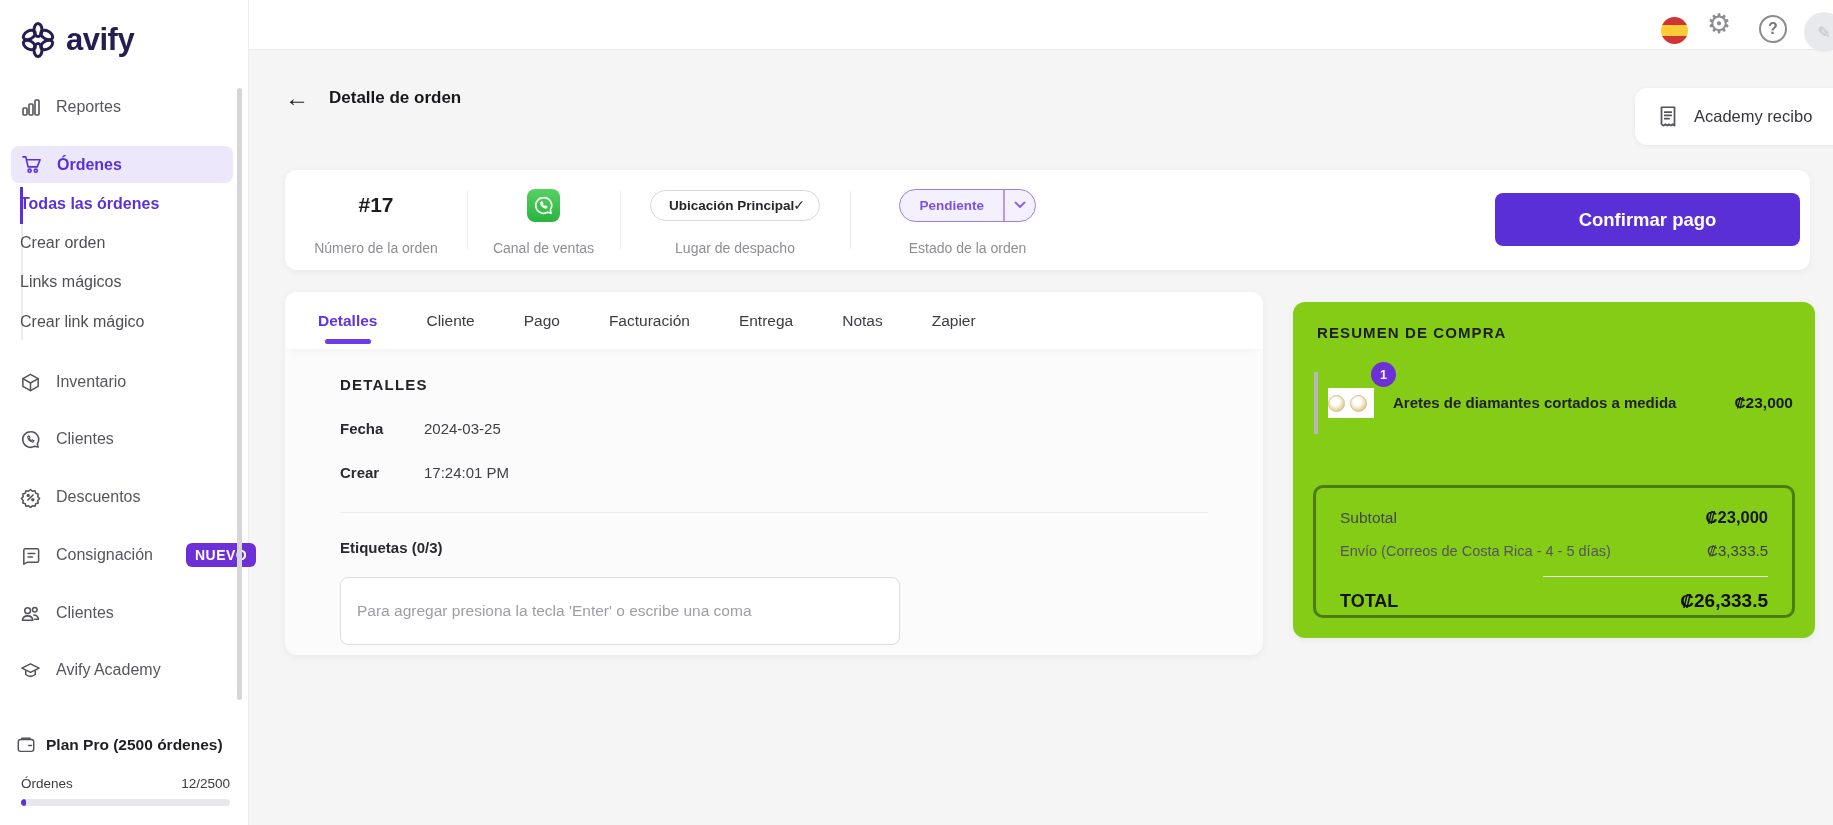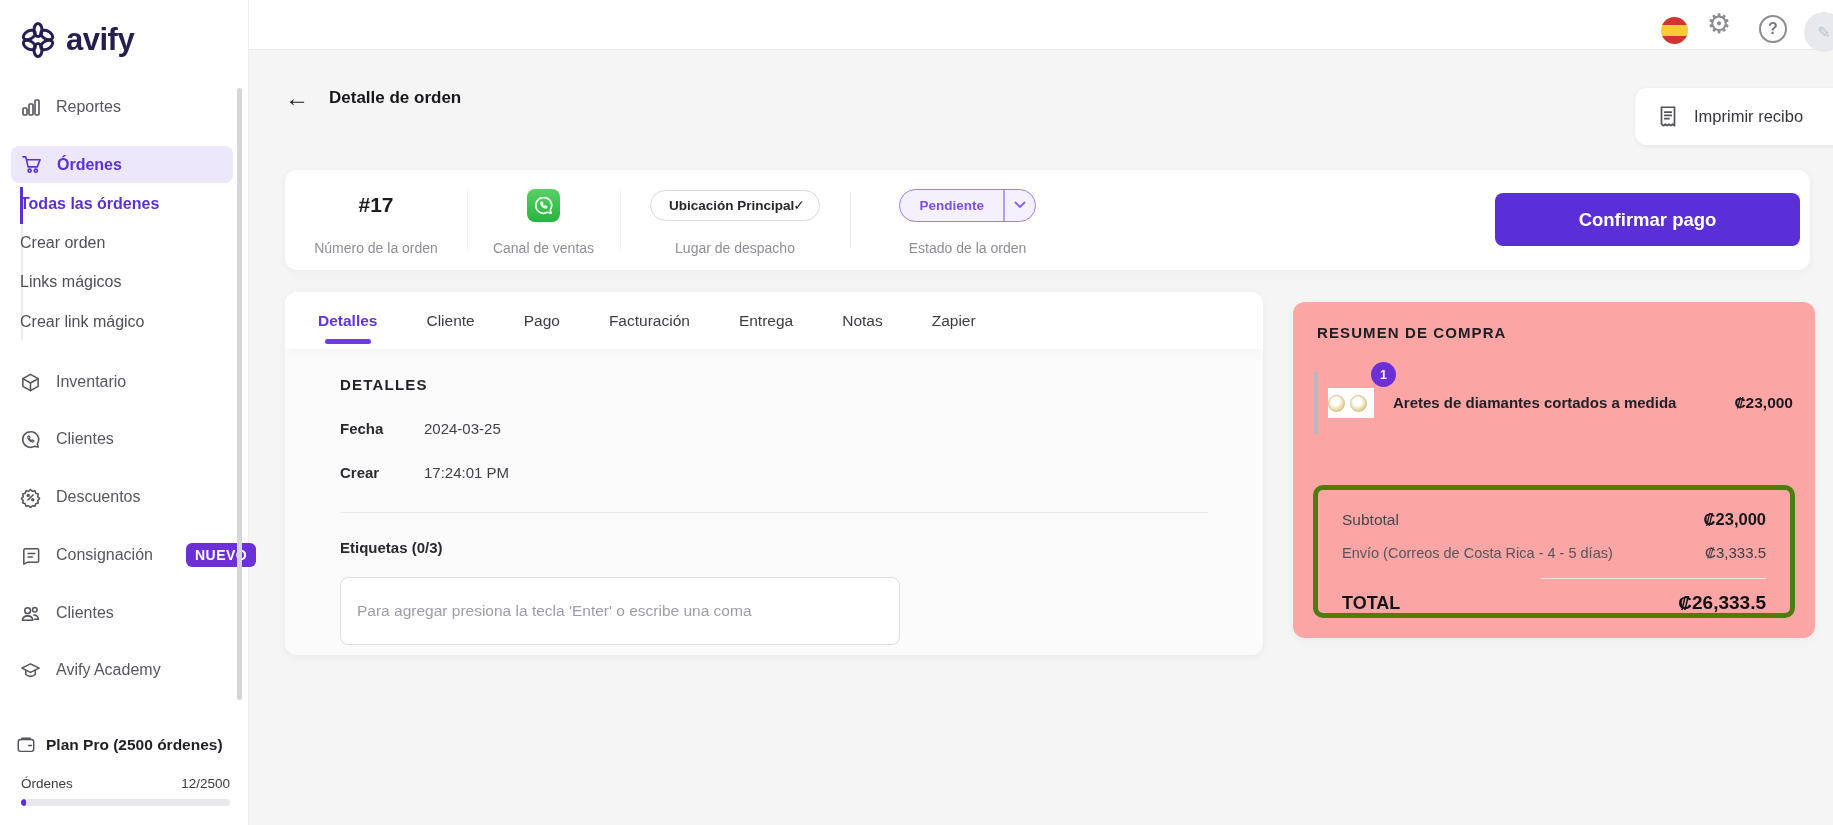--- a/index.html
+++ b/index.html
@@ -103,37 +103,37 @@
   .field-label { width:84px; font-weight:bold; color:#29292f; }
   .field-value { color:#3f3f46; }
   .hdiv { width:868px; height:1px; background:#ececf0; margin-top:31px; }
   .tags-heading { margin-top:26px; font-size:15px; font-weight:bold; color:#29292f; }
   .tags-input { margin-top:21px; width:560px; height:68px; border:1px solid #dcdce1;
     border-radius:8px; background:#fff; padding:0 16px; font-size:15.5px;
     color:#3f3f46; font-family:inherit; outline:none; }
   .tags-input::placeholder { color:#9d9da6; }
   
   .resumen-card { position:absolute; left:1293px; top:302px; width:522px; height:336px;
-    background:#fca5a5; border-radius:12px; box-shadow:0 2px 8px rgba(25,25,60,.05); }
+    background:#84cc16; border-radius:12px; box-shadow:0 2px 8px rgba(25,25,60,.05); }
   .resumen-heading { position:absolute; left:24px; top:22px; font-size:15px;
     font-weight:bold; letter-spacing:1.1px; color:#1d1d23; }
   .item-border { position:absolute; left:21px; top:70px; width:3.5px; height:62px; background:#b7b7bd; }
   .item-thumb { position:absolute; left:35px; top:86px; width:46px; height:30px;
     background:#fff; display:flex; gap:5px; align-items:center; }
   .stud { width:17px; height:17px; border-radius:50%;
     background:radial-gradient(circle at 42% 38%, #ffffff 0 30%, #efe2bd 55%, #c9a84c 100%);
     border:1px solid #d8c186; }
   .item-qty { position:absolute; left:78px; top:60px; width:25px; height:25px; border-radius:50%;
     background:#6d2fd6; color:#fff; font-size:12.5px; font-weight:bold;
     display:flex; align-items:center; justify-content:center; }
   .item-name { position:absolute; left:100px; top:92px; width:360px;
     font-size:15px; font-weight:bold; color:#1f1f25; }
   .item-price { position:absolute; right:22px; top:92px; font-size:15.5px; font-weight:bold; color:#1a1a20; }
   .totals-box { position:absolute; left:20px; top:183px; width:482px; height:133px;
-    border:5px solid #4d7c0f; border-radius:10px; padding:20px 24px 0 24px; }
+    border:3px solid #4d7c0f; border-radius:10px; padding:20px 24px 0 24px; }
   .t-row { display:flex; justify-content:space-between; align-items:baseline; }
   .t-sub-label { font-size:15.5px; color:#46464e; }
   .t-sub-val { font-size:16.5px; font-weight:bold; color:#17171c; }
   .t-ship { margin-top:15px; }
   .t-ship-label { font-size:14.5px; color:#55555d; }
   .t-ship-val { font-size:15px; color:#3c3c44; }
   .t-minidiv { margin:17px 0 0 auto; width:225px; height:1px; background:#e7e7eb; }
   .t-total { margin-top:13px; }
   .t-total-label { font-size:18px; font-weight:bold; color:#131318; }
   .t-total-val { font-size:19px; font-weight:bold; color:#0f0f14; }
@@ -268,21 +268,21 @@
 <div class="page-head">
   <span class="back-arrow">←</span>
   <span class="page-title">Detalle de orden</span>
 </div>
 
 <div class="print-btn">
   <svg class="ic" width="26" height="26" viewBox="0 0 24 24">
     <path d="M6 3h12v17l-1.7-1.3-1.7 1.3-1.7-1.3-1.6 1.3-1.7-1.3L8 20l-2-1.4z"></path>
     <path d="M9 7.5h6M9 10.5h6M9 13.5h4"></path>
   </svg>
-  <span>Imprimir recibo</span>
+  <span>Academy recibo</span>
 </div>
 
 <div class="order-card">
 
   <div class="info-block" style="left:0; width:182px;">
     <div class="info-value-row">
         <span class="order-number">#17</span>
       </div>
     <span class="info-label">Número de la orden</span>
   </div>

